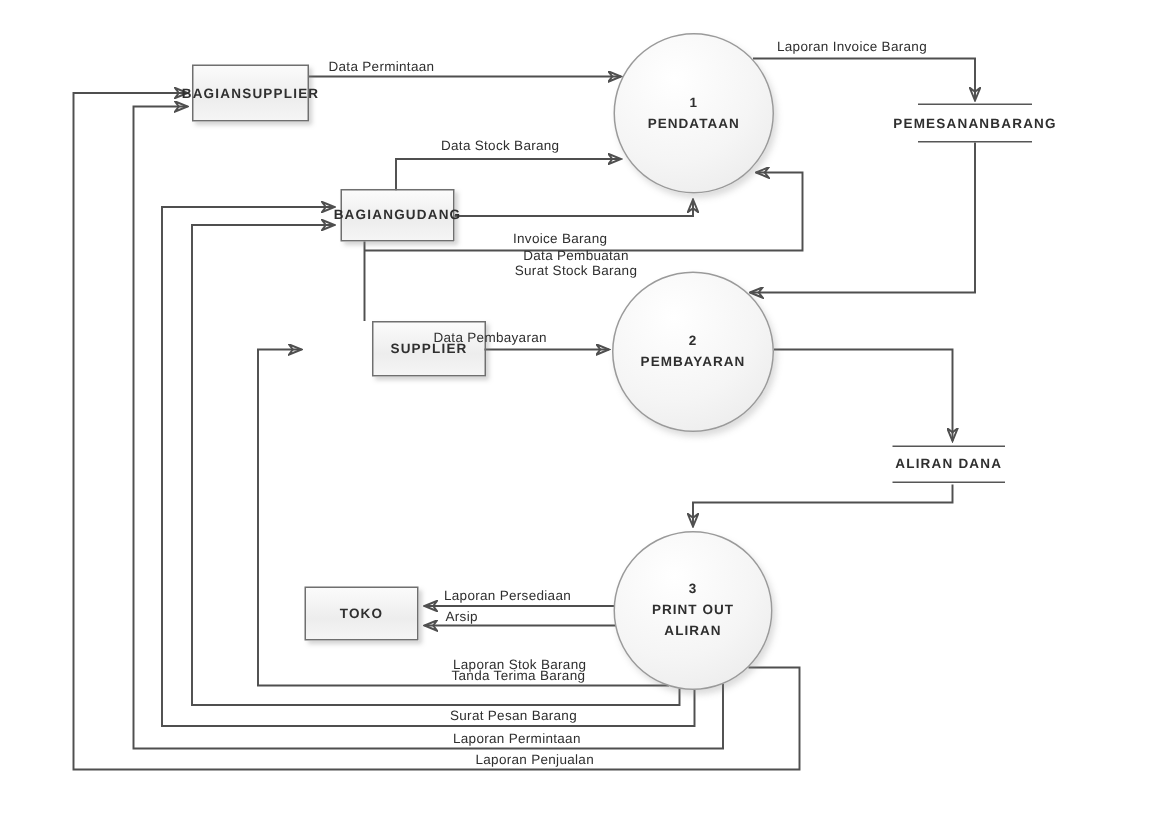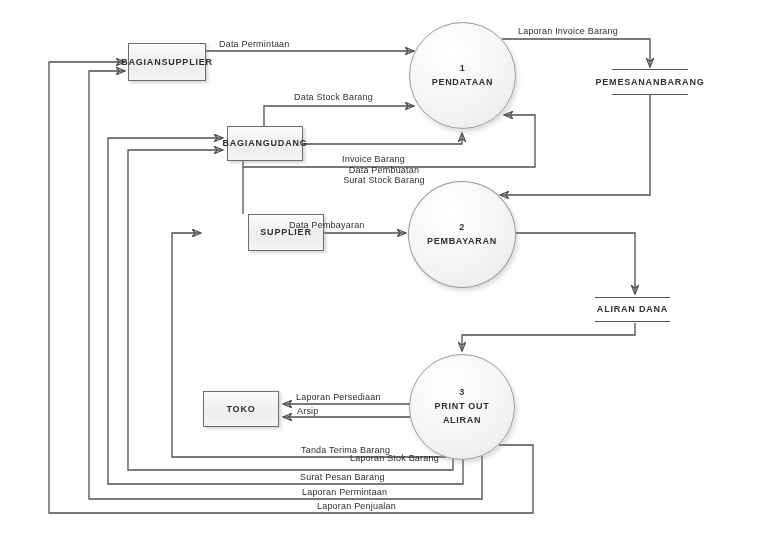--- a/index.html
+++ b/index.html
@@ -129,21 +129,21 @@
   <div class="flabel" style="left:342px; top:154px;">Invoice Barang</div>
 
   <div class="flabel" style="left:289px; top:220px;">Data Pembayaran</div>
 
   <div class="flabel" style="left:296px; top:392px;">Laporan Persediaan</div>
 
   <div class="flabel" style="left:297px; top:406px;">Arsip</div>
 
   <div class="flabel" style="left:301px; top:445px;">Tanda Terima Barang</div>
 
-  <div class="flabel" style="left:302px; top:453px;margin-left:48px;">Laporan Stok Barang</div>
+  <div class="flabel" style="left:302px; top:438px;">Laporan Stok Barang</div>
 
   <div class="flabel" style="left:300px; top:472px;">Surat Pesan Barang</div>
 
   <div class="flabel" style="left:302px; top:487px;">Laporan Permintaan</div>
 
   <div class="flabel" style="left:305px; top:501px;padding-left:12px;">Laporan Penjualan</div>
 
 </div>
 
 </body></html>

